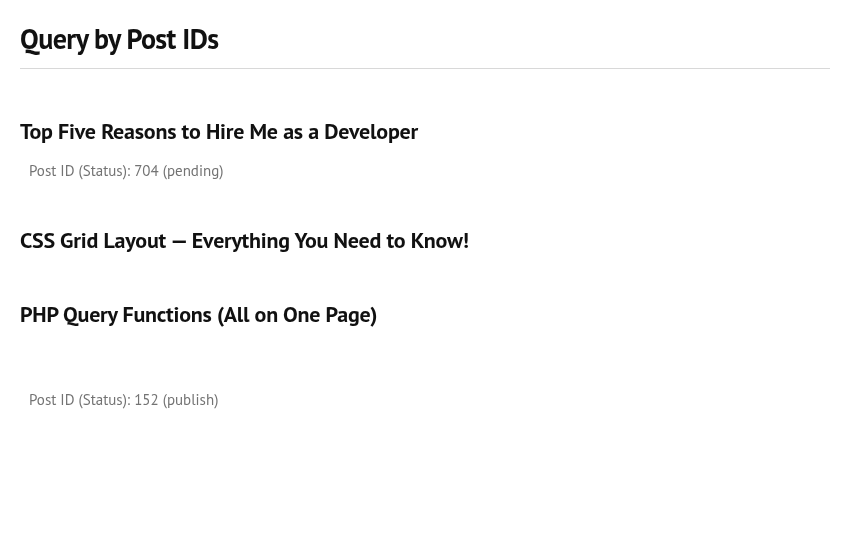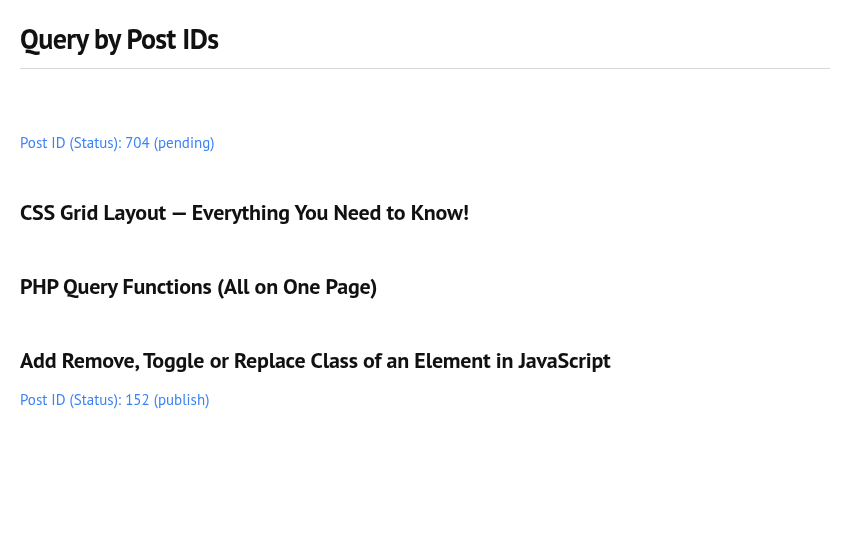--- a/index.html
+++ b/index.html
@@ -31,49 +31,50 @@
   .post-title {
     font-size: 22px;
     font-weight: 700;
     letter-spacing: -0.01em;
     color: #111;
   }
   .post-meta {
     margin-top: 16px;
     font-size: 15px;
     font-weight: 400;
-    color: #3b82f6;
+    color: #737373;
+    margin-left: 9px;
   }
 </style>
 </head>
 <body>
 
 <div class="page">
   <h1 class="page-title">Query by Post IDs</h1>
 
   <div class="post-list">
 
     <article class="post-item">
+      <h2 class="post-title">Top Five Reasons to Hire Me as a Developer</h2>
       <div class="post-meta">
         <span>Post ID (Status):</span>
         <span>704</span>
         (<span>pending</span>)
       </div>
     </article>
 
     <article class="post-item">
       <h2 class="post-title">CSS Grid Layout — Everything You Need to Know!</h2>
     </article>
 
     <article class="post-item">
       <h2 class="post-title">PHP Query Functions (All on One Page)</h2>
     </article>
 
     <article class="post-item">
-      <h2 class="post-title">Add Remove, Toggle or Replace Class of an Element in JavaScript</h2>
       <div class="post-meta">
         <span>Post ID (Status):</span>
         <span>152</span>
         (<span>publish</span>)
       </div>
     </article>
 
   </div>
 </div>
 

